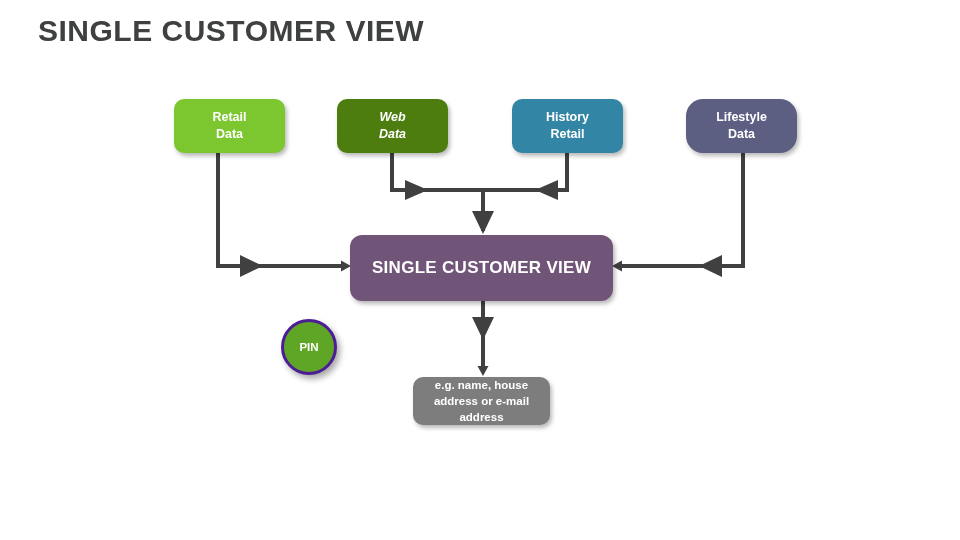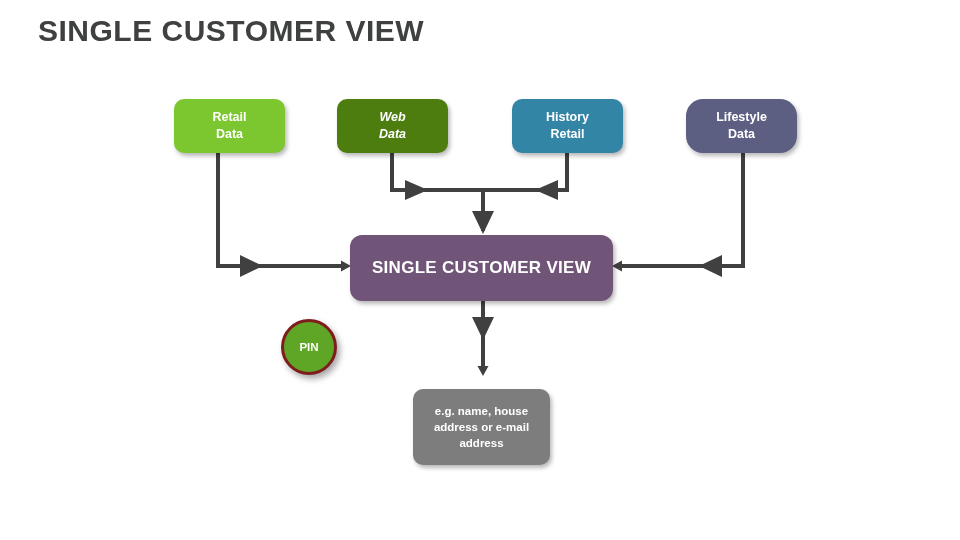--- a/index.html
+++ b/index.html
@@ -20,26 +20,26 @@
   .src{width:111px;height:54px;font-size:12.5px;line-height:17px;}
   .src-retail{left:162px;top:99px;background:#7cc72f;margin-left:12px;}
   .src-web{left:337px;top:99px;background:#4d7c0f;font-style:italic;}
   .src-contract{left:512px;top:99px;background:#3385a5;}
   .src-lifestyle{left:686px;top:99px;background:#5c5f82;border-radius:17px;}
   .central{
     left:350px;top:235px;width:263px;height:66px;background:#715579;
     font-size:17px;letter-spacing:0.3px;border-radius:12px;
   }
   .output{
-    left:413px;top:377px;width:137px;height:76px;background:#7d7d7d;
-    font-size:11.5px;line-height:16px;border-radius:10px;padding:0 9px;box-sizing:border-box;margin-top:12px;
+    left:413px;top:377px;width:137px;height:48px;background:#7d7d7d;
+    font-size:11.5px;line-height:16px;border-radius:10px;padding:0 9px;box-sizing:border-box;
   }
   .pin-badge{
     position:absolute;left:281px;top:319px;width:56px;height:56px;border-radius:50%;
-    background:#60a626;border:3px solid #7f1d1d;box-sizing:border-box;
+    background:#60a626;border:3px solid #4c1d95;box-sizing:border-box;
     display:flex;align-items:center;justify-content:center;
     color:#ffffff;font-weight:bold;font-size:11.5px;
     box-shadow:3px 4px 6px rgba(0,0,0,0.35);
   }
 </style>
 </head>
 <body>
 
 <div class="slide">
 

